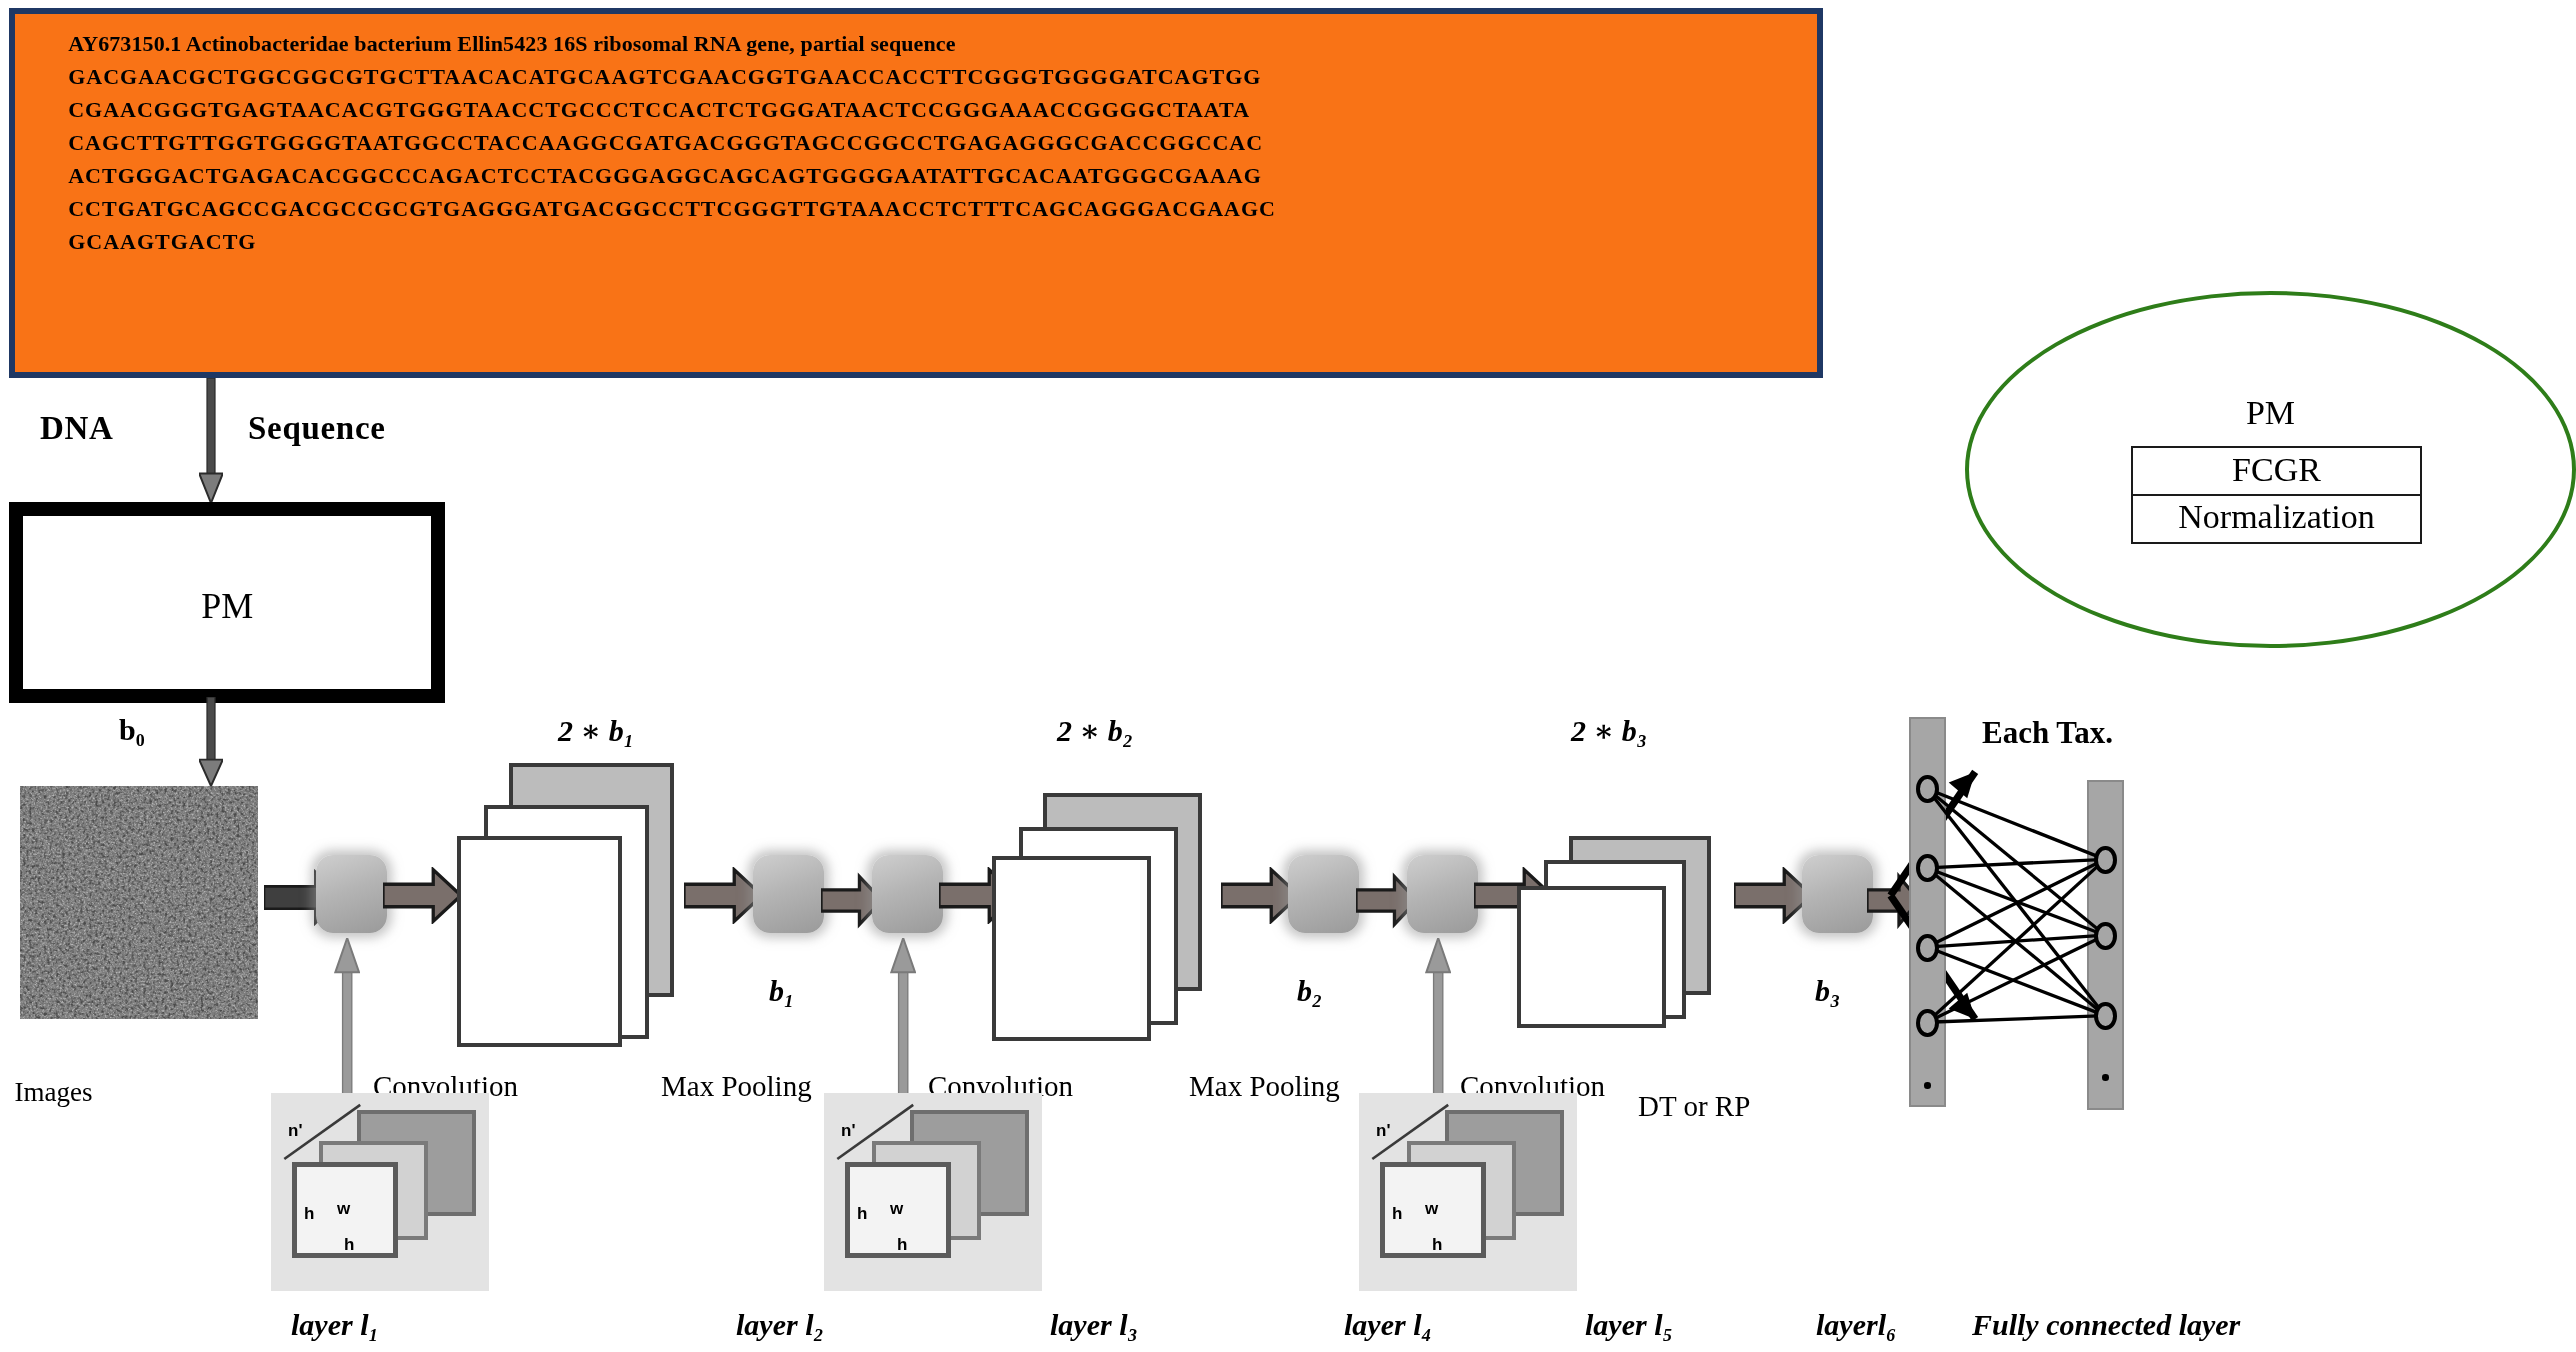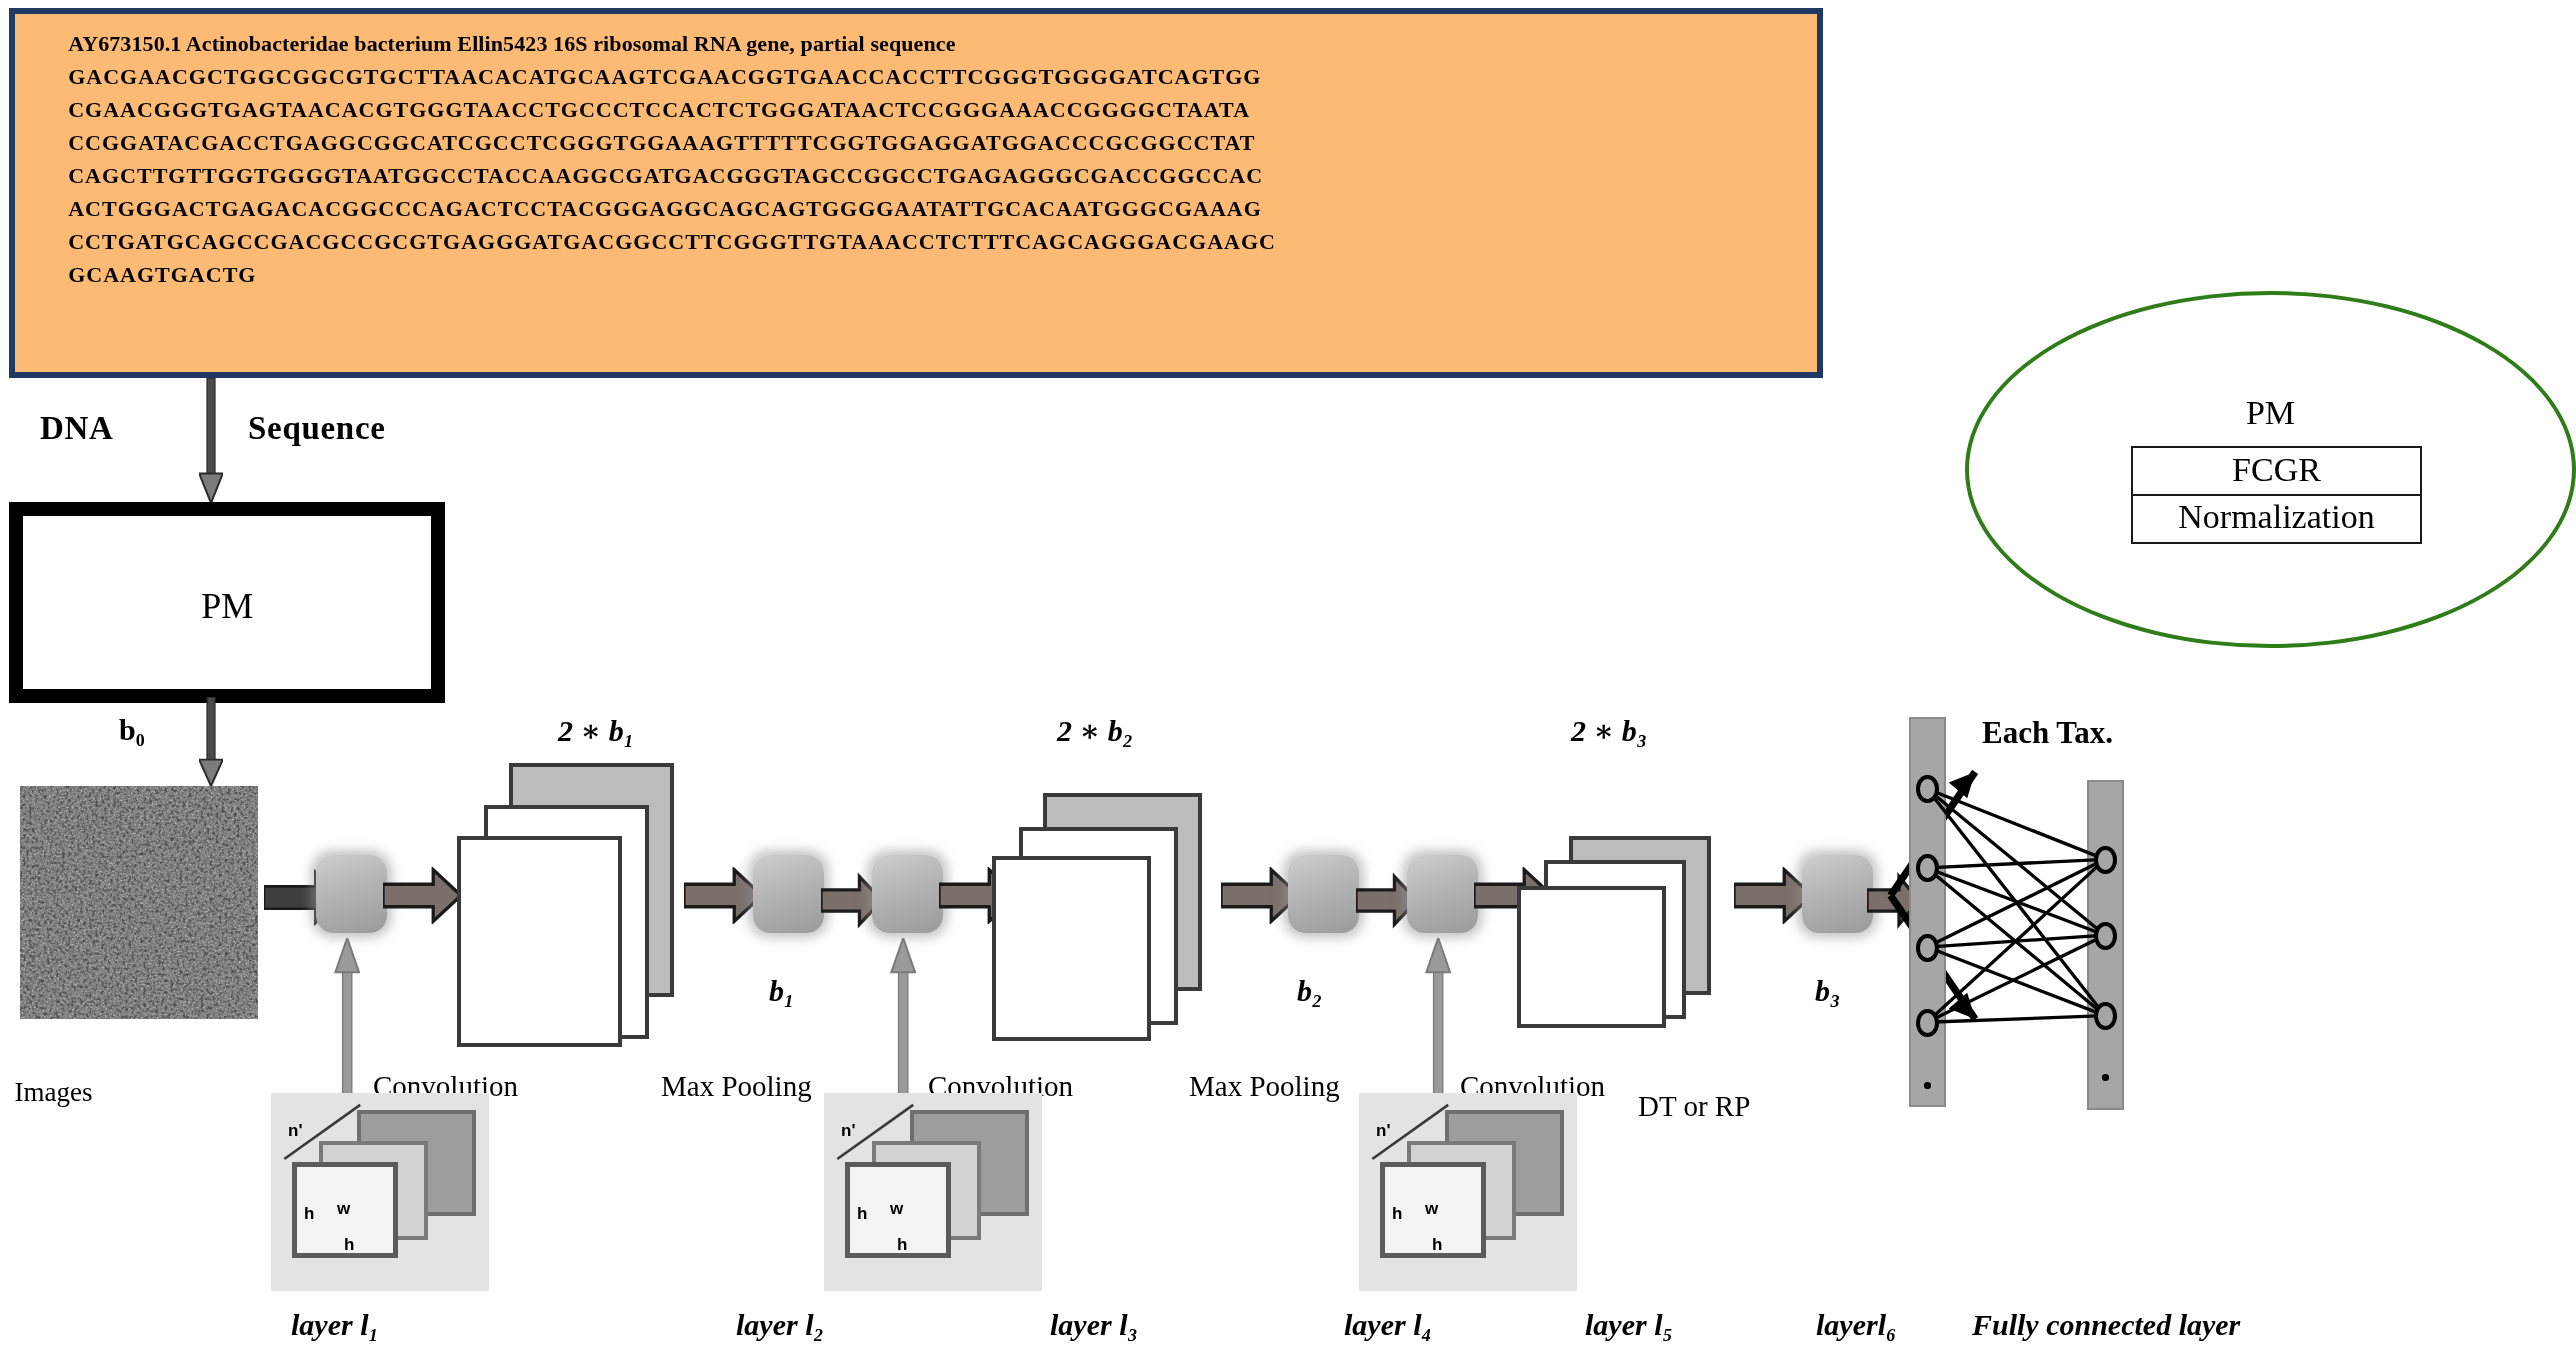--- a/index.html
+++ b/index.html
@@ -17,21 +17,21 @@
   }
 
   
   #seq-panel {
     position: absolute;
     left: 9.2px;
     top: 8px;
     width: 1814px;
     height: 370px;
     border: 6px solid #1f3864;
-    background: #fdba74;
+    background: #f97316;
     box-sizing: border-box;
   }
   #seq-inner {
     padding: 18.5px 0 0 53px;
   }
   .seq-title {
     font-family: "Liberation Serif", "DejaVu Serif", serif;
     font-weight: bold;
     font-size: 22px;
     letter-spacing: 0.1px;
@@ -272,21 +272,20 @@
   }
 </style>
 </head>
 <body>
 
 <div id="seq-panel">
   <div id="seq-inner">
     <div class="seq-title">AY673150.1 Actinobacteridae bacterium Ellin5423 16S ribosomal RNA gene, partial sequence</div>
     <div class="seq-line">GACGAACGCTGGCGGCGTGCTTAACACATGCAAGTCGAACGGTGAACCACCTTCGGGTGGGGATCAGTGG</div>
     <div class="seq-line">CGAACGGGTGAGTAACACGTGGGTAACCTGCCCTCCACTCTGGGATAACTCCGGGAAACCGGGGCTAATA</div>
-    <div class="seq-line">CCGGATACGACCTGAGGCGGCATCGCCTCGGGTGGAAAGTTTTTCGGTGGAGGATGGACCCGCGGCCTAT</div>
     <div class="seq-line">CAGCTTGTTGGTGGGGTAATGGCCTACCAAGGCGATGACGGGTAGCCGGCCTGAGAGGGCGACCGGCCAC</div>
     <div class="seq-line">ACTGGGACTGAGACACGGCCCAGACTCCTACGGGAGGCAGCAGTGGGGAATATTGCACAATGGGCGAAAG</div>
     <div class="seq-line">CCTGATGCAGCCGACGCCGCGTGAGGGATGACGGCCTTCGGGTTGTAAACCTCTTTCAGCAGGGACGAAGC</div>
     <div class="seq-line">GCAAGTGACTG</div>
   </div>
 </div>
 
 <div id="dna-label">DNA</div>
 <div id="seq-label">Sequence</div>
 

